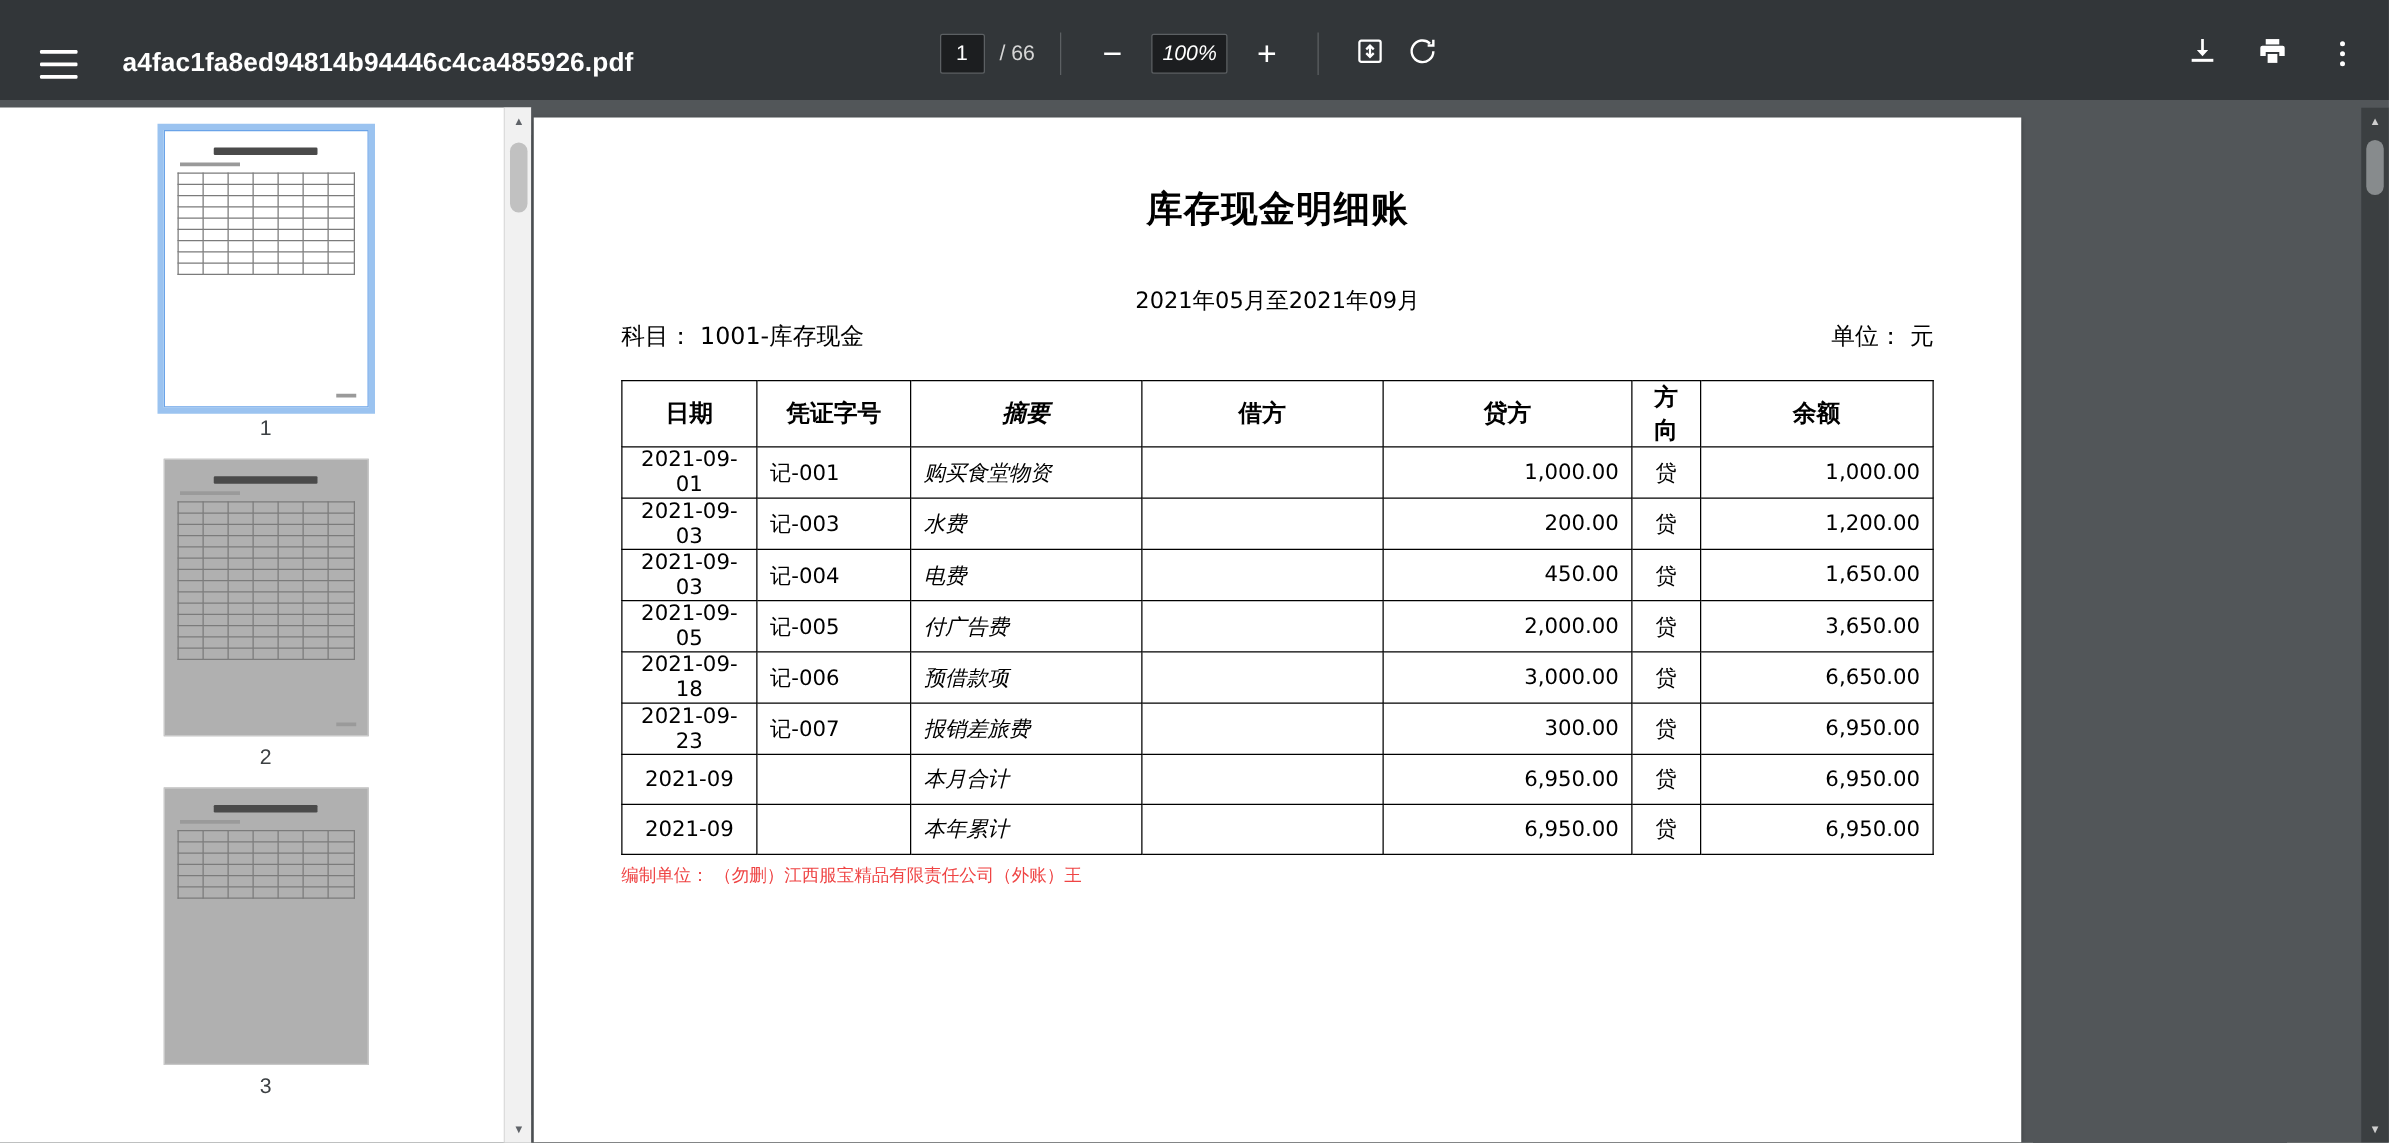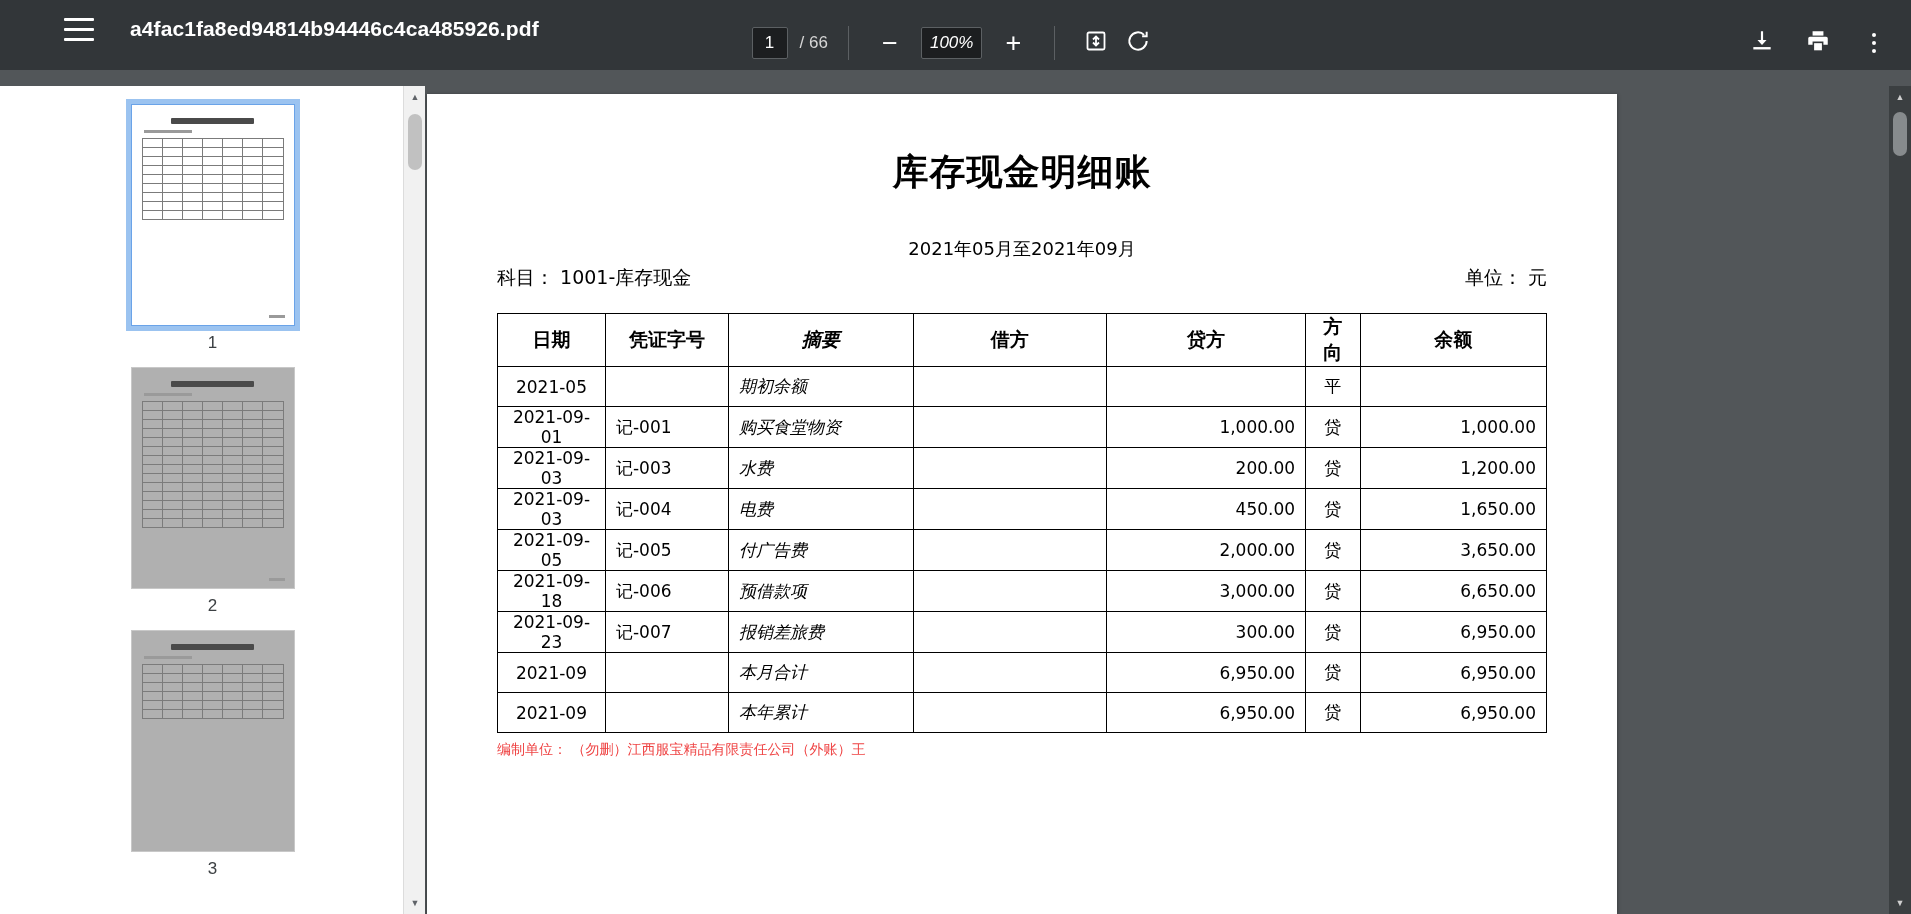--- a/index.html
+++ b/index.html
@@ -7,25 +7,24 @@
     margin: 0; padding: 0;
     width: 1911px; height: 914px;
     overflow: hidden;
     font-family: "Liberation Sans", sans-serif;
     background: #525659;
   }
 
   
   .toolbar {
     position: absolute; top: 0; left: 0;
-    width: 1911px; height: 70px;
+    width: 1911px; height: 80px;
     background: #323639;
-    display: flex; align-items: flex-start;
+    display: flex; align-items: flex-end;
     color: #ffffff;
-    padding-left: 32px;
   }
   .tb-left { display: flex; align-items: center; flex: 0 0 auto; }
   .hamburger {
     width: 58px; height: 58px; margin-left: 18px;
     display: flex; flex-direction: column; align-items: center; justify-content: center;
     gap: 7px; cursor: pointer; border-radius: 4px;
   }
   .hamburger span { display: block; width: 30px; height: 3px; background: #ffffff; border-radius: 1px; }
   .doc-title {
     margin-left: 22px;
@@ -174,21 +173,21 @@
     position: absolute;
     top: 8px; left: 2px;
     width: 1190px; height: 820px;
     background: #ffffff;
     box-shadow: 0 1px 4px rgba(0,0,0,.4);
   }
   .page-inner { padding: 54px 70px 0 70px; }
   .doc-h1 {
     text-align: center;
     font-family: "DejaVu Sans", sans-serif;
-    font-size: 36px; font-weight: bold; color: #000000;
+    font-size: 29px; font-weight: bold; color: #000000;
     letter-spacing: 1px;
     margin: 0 0 40px 0;
   }
   .doc-meta {
     position: relative;
     display: flex; align-items: baseline; justify-content: space-between;
     font-family: "DejaVu Sans", sans-serif;
     font-size: 19px; color: #000;
     margin: 0 0 22px 0;
   }
@@ -662,29 +661,20 @@
               <th class="c-vou">凭证字号</th>
               <th class="c-desc">摘要</th>
               <th class="c-debit">借方</th>
               <th class="c-credit">贷方</th>
               <th class="c-dir">方向</th>
               <th class="c-bal">余额</th>
             </tr>
           </thead>
           <tbody>
             <tr>
-              <td class="c-date">2021-05</td>
-              <td class="c-vou"></td>
-              <td class="c-desc">期初余额</td>
-              <td class="c-debit"></td>
-              <td class="c-credit"></td>
-              <td class="c-dir">平</td>
-              <td class="c-bal"></td>
-            </tr>
-            <tr>
               <td class="c-date">2021-09-01</td>
               <td class="c-vou">记-001</td>
               <td class="c-desc">购买食堂物资</td>
               <td class="c-debit"></td>
               <td class="c-credit">1,000.00</td>
               <td class="c-dir">贷</td>
               <td class="c-bal">1,000.00</td>
             </tr>
             <tr>
               <td class="c-date">2021-09-03</td>

